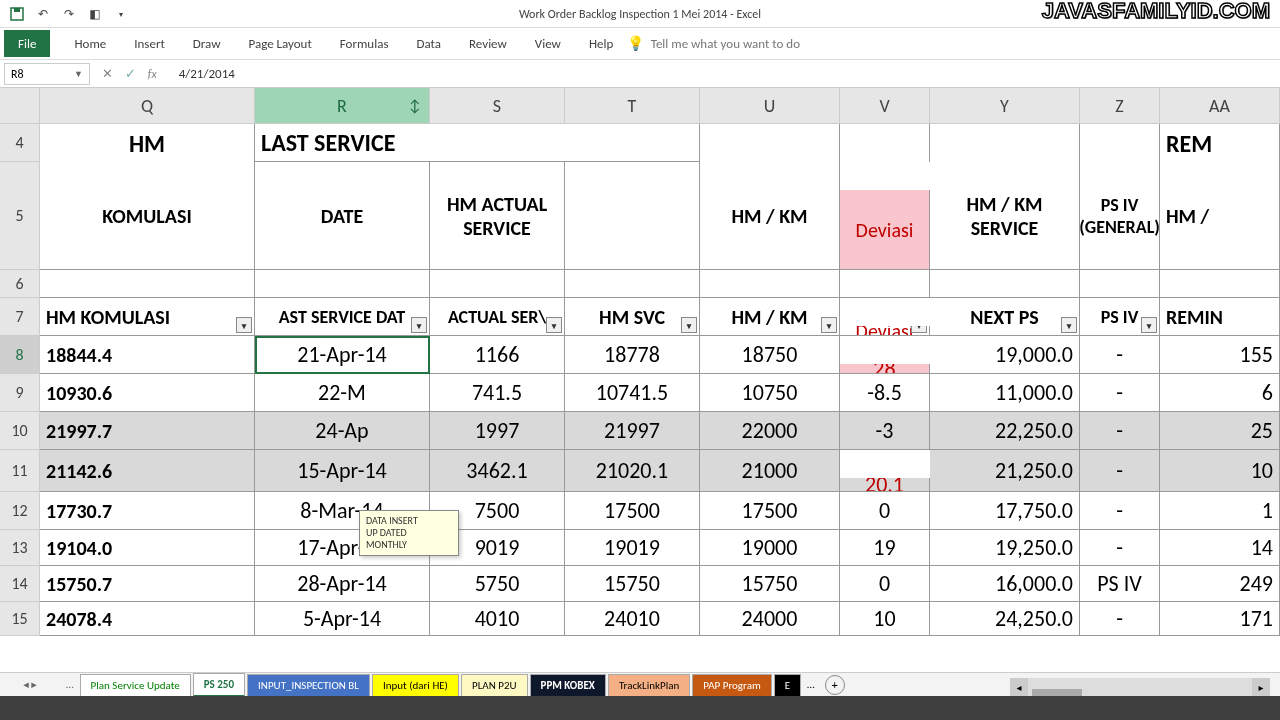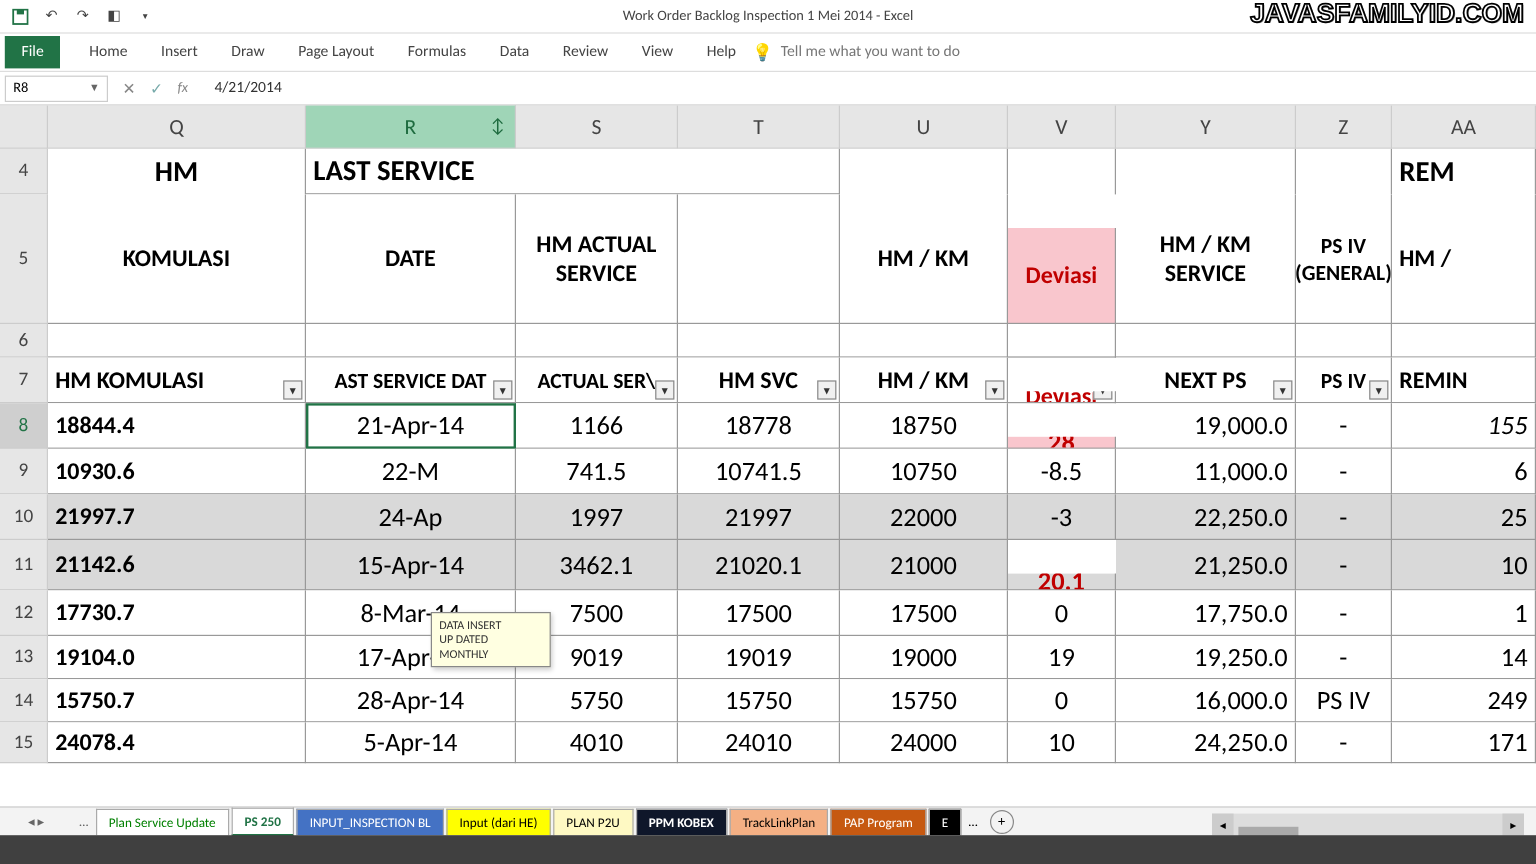--- a/index.html
+++ b/index.html
@@ -26,21 +26,21 @@
 .chead .col.sel { background:#9fd5b7; color:#1e6b3f; }
 .chead .col.sel .cursor { position:absolute; right:8px; font-size:16px; top:8px; }
 .rows { display:flex; flex-direction:column; }
 .row { display:flex; }
 .row .rh { width:40px; background:#e6e6e6; border-right:1px solid #ccc; border-bottom:1px solid #ccc; display:flex; align-items:center; justify-content:center; font-size:16px; color:#444; }
 .row .rh.sel { background:#cfcfcf; color:#217346; }
 .row .cell { border-right:1px solid #999; border-bottom:1px solid #999; display:flex; align-items:center; justify-content:center; font-size:22px; color:#000; padding:0 6px; overflow:hidden; white-space:nowrap; background:#fff; position:relative; }
 .row .cell.hdr { font-weight:700; font-size:24px; }
 .row .cell.hdr2 { font-weight:700; font-size:20px; }
 .row .cell.left { justify-content:flex-start; }
-.row .cell.red { color:#c00000; font-weight:700;margin-top:28px; }
+.row .cell.red { color:#c00000; font-weight:400;margin-top:28px; }
 .row .cell.pink { background:#f9c6cd; }
 .row .cell.noborder-b { border-bottom:none; }
 .row .cell.noborder-r { border-right:none; }
 .row .cell.graybg { background:#d9d9d9; }
 .row .cell.selcell { outline:2px solid #217346; outline-offset:-2px; }
 .row .cell .filter { position:absolute; right:2px; bottom:2px; width:16px; height:16px; border:1px solid #888; background:#f0f0f0; font-size:9px; display:flex; align-items:center; justify-content:center; color:#333; }
 .row.blankrow .cell { background:#fff; }
 .comment { position:absolute; top:422px; left:359px; width:100px; background:#ffffe1; border:1px solid #888; padding:4px 6px; font-size:10px; line-height:1.2; color:#333; box-shadow:2px 2px 4px rgba(0,0,0,.2); }
 .tabs { position:absolute; bottom:24px; left:0; right:0; height:24px; background:#f3f3f3; border-top:1px solid #ccc; display:flex; align-items:center; font-size:11px; }
 .tabs .nav { width:60px; display:flex; align-items:center; justify-content:space-around; color:#666; }
@@ -210,21 +210,21 @@
         <div class="row" style="height: 38px;">
           <div class="rh sel">8</div>
           <div class="cell wQ hdr2 left" style="font-weight: 700;">18844.4</div>
           <div class="cell wR selcell">21-Apr-14</div>
           <div class="cell wS">1166</div>
           <div class="cell wT">18778</div>
           <div class="cell wU">18750</div>
           <div class="cell wV pink red">28</div>
           <div class="cell wY" style="justify-content: flex-end;">19,000.0</div>
           <div class="cell wZ">-</div>
-          <div class="cell wAA" style="justify-content: flex-end; font-style: italic;">155</div>
+          <div class="cell wAA" style="justify-content: flex-end;">155</div>
         </div>
         <div class="row" style="height: 38px;">
           <div class="rh">9</div>
           <div class="cell wQ hdr2 left" style="font-weight: 700;">10930.6</div>
           <div class="cell wR">22-M</div>
           <div class="cell wS">741.5</div>
           <div class="cell wT">10741.5</div>
           <div class="cell wU">10750</div>
           <div class="cell wV">-8.5</div>
           <div class="cell wY" style="justify-content: flex-end;">11,000.0</div>

